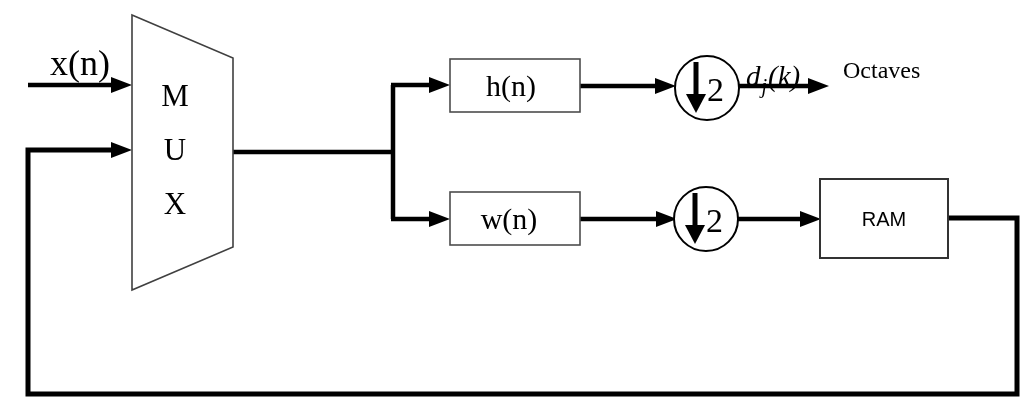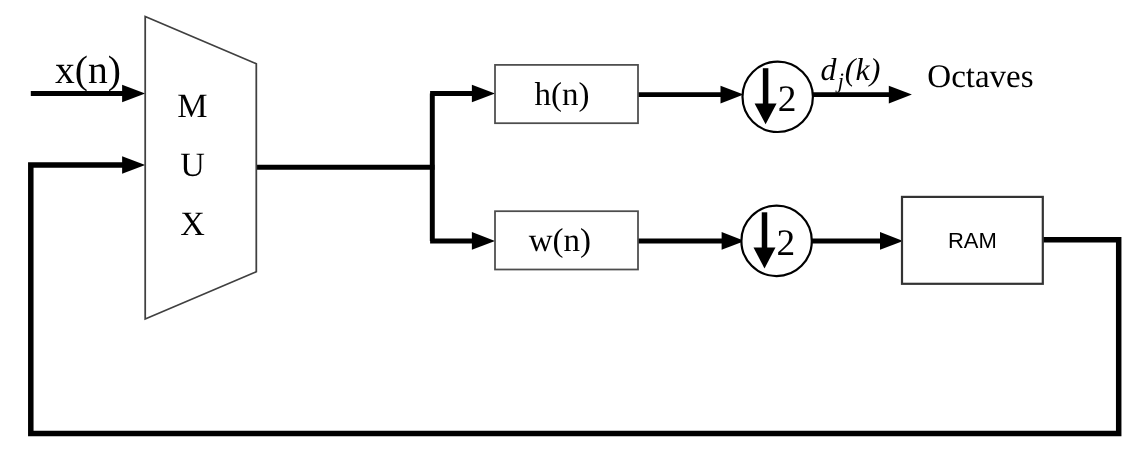--- a/index.html
+++ b/index.html
@@ -53,21 +53,21 @@
     line-height: 1;
   }
   .sig-label sub {
     font-size: 20px;
     font-style: italic;
     vertical-align: -7px;
     margin-left: 1px;
     margin-right: 1px;
   }
   .caption {
-    font-size: 30px;
+    font-size: 24px;
     line-height: 36px;
   }
   .ram-label {
     display: flex;
     flex-direction: column;
     align-items: center;
     justify-content: center;
     font-family: "Liberation Sans", "DejaVu Sans", sans-serif;
     font-size: 20px;
     line-height: 22px;
@@ -132,21 +132,21 @@
   <div class="label mux-letters" style="left:152px; top:69px; width:46px;">
     <span>M</span>
     <span>U</span>
     <span>X</span>
   </div>
 
   <div class="label box-label" style="left:446px; top:59px; width:130px; height:53px;">h(n)</div>
 
   <div class="label box-label" style="left:450px; top:192px; width:118px; height:53px;">w(n)</div>
 
-  <div class="label sig-label" style="left:746px; top:50px;"><span>d</span><sub>j</sub><span>(</span><span>k</span><span>)</span></div>
+  <div class="label sig-label" style="left:746px; top:62px;"><span>d</span><sub>j</sub><span>(</span><span>k</span><span>)</span></div>
 
 
   <div class="label caption" style="left:843px; top:52px;">
     <div>Octaves</div>
   </div>
 
   <div class="label ram-label" style="left:820px; top:179px; width:128px; height:79px;text-align:right;">
     <div>RAM</div>
   </div>
 

